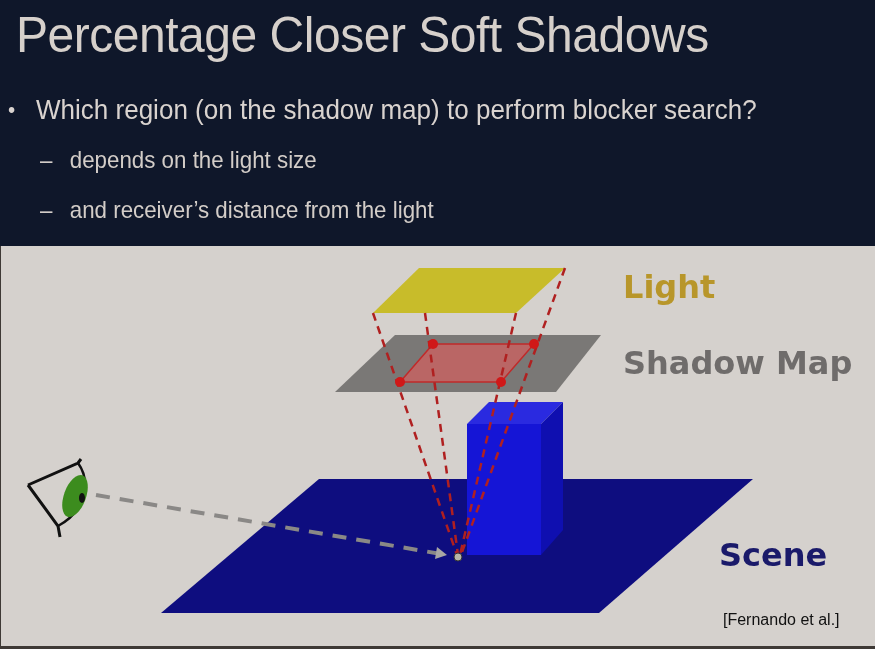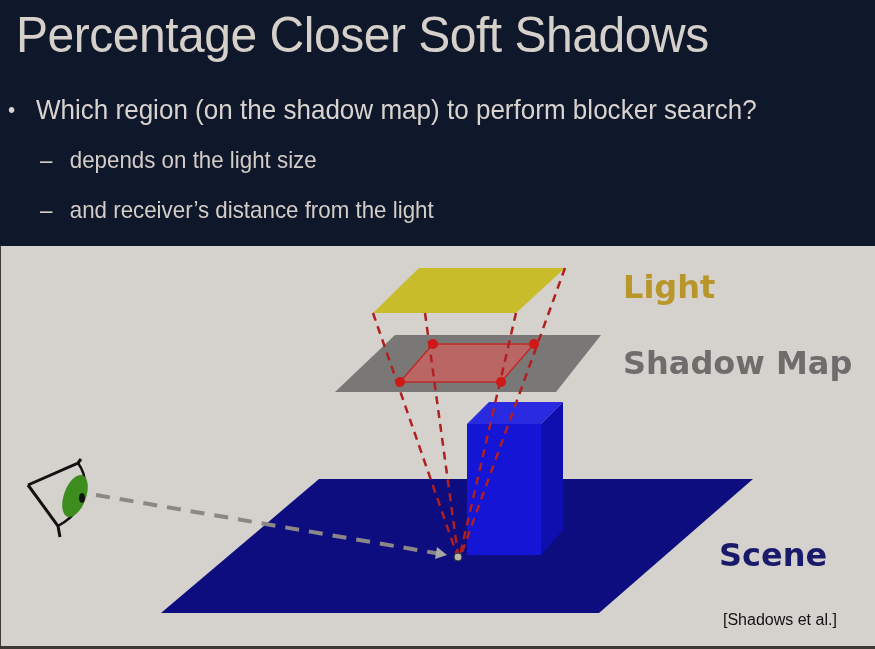--- a/index.html
+++ b/index.html
@@ -104,15 +104,15 @@
       <path d="M27,239 L77,217 L80,213" stroke="#111" stroke-width="3" fill="none"></path>
       <path d="M27,239 L57,280 L59,291" stroke="#111" stroke-width="3" fill="none"></path>
       <path d="M77,217 C90,235 85,265 57,280" stroke="#111" stroke-width="2.5" fill="none"></path>
       <ellipse cx="74" cy="250" rx="11" ry="22" fill="#3c8c1e" transform="rotate(20 74 250)"></ellipse>
       <ellipse cx="81" cy="252" rx="3" ry="5" fill="#111"></ellipse>
     </g>
   </svg>
   <div class="label label-light">Light</div>
   <div class="label label-scene">Scene</div>
   <div class="label label-shadowmap">Shadow Map</div>
-  <div class="citation">[Shadows et al.]</div>
+  <div class="citation">[Fernando et al.]</div>
 </div>
 <div class="bottom-bar"></div>
 
 </body></html>

